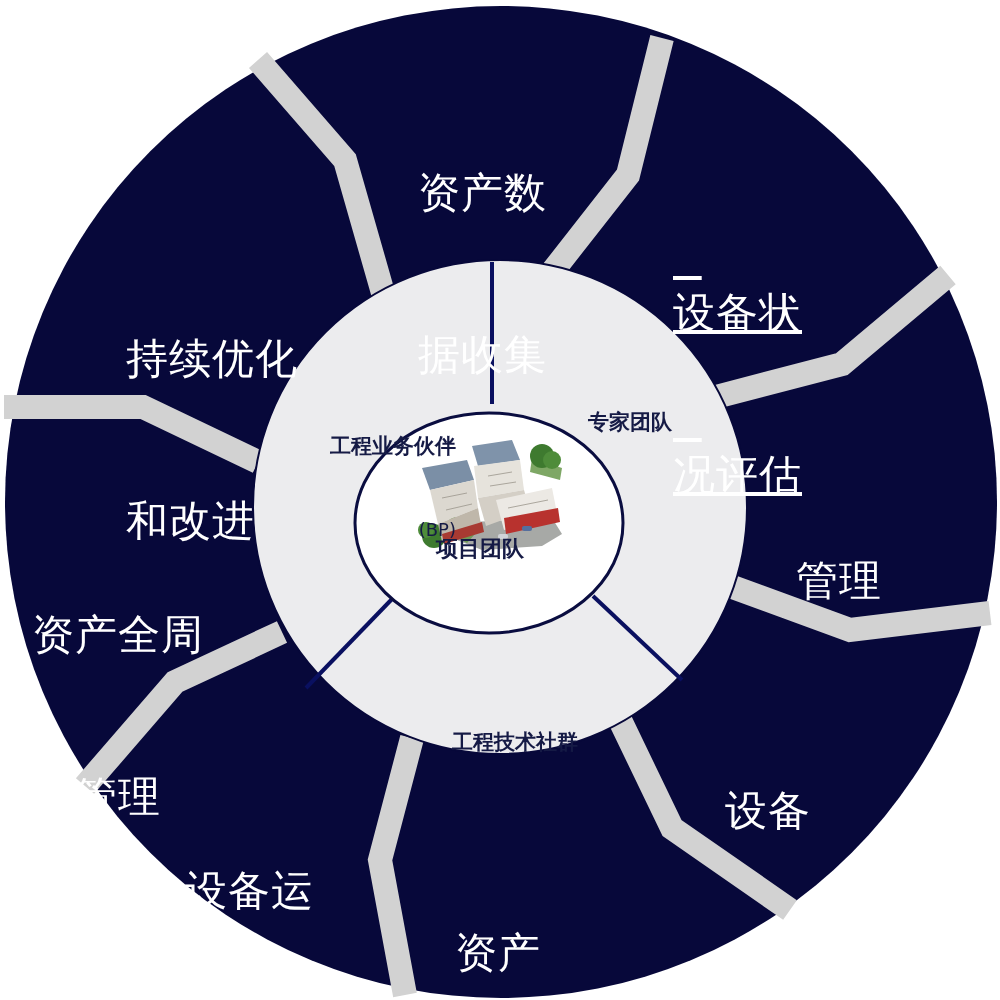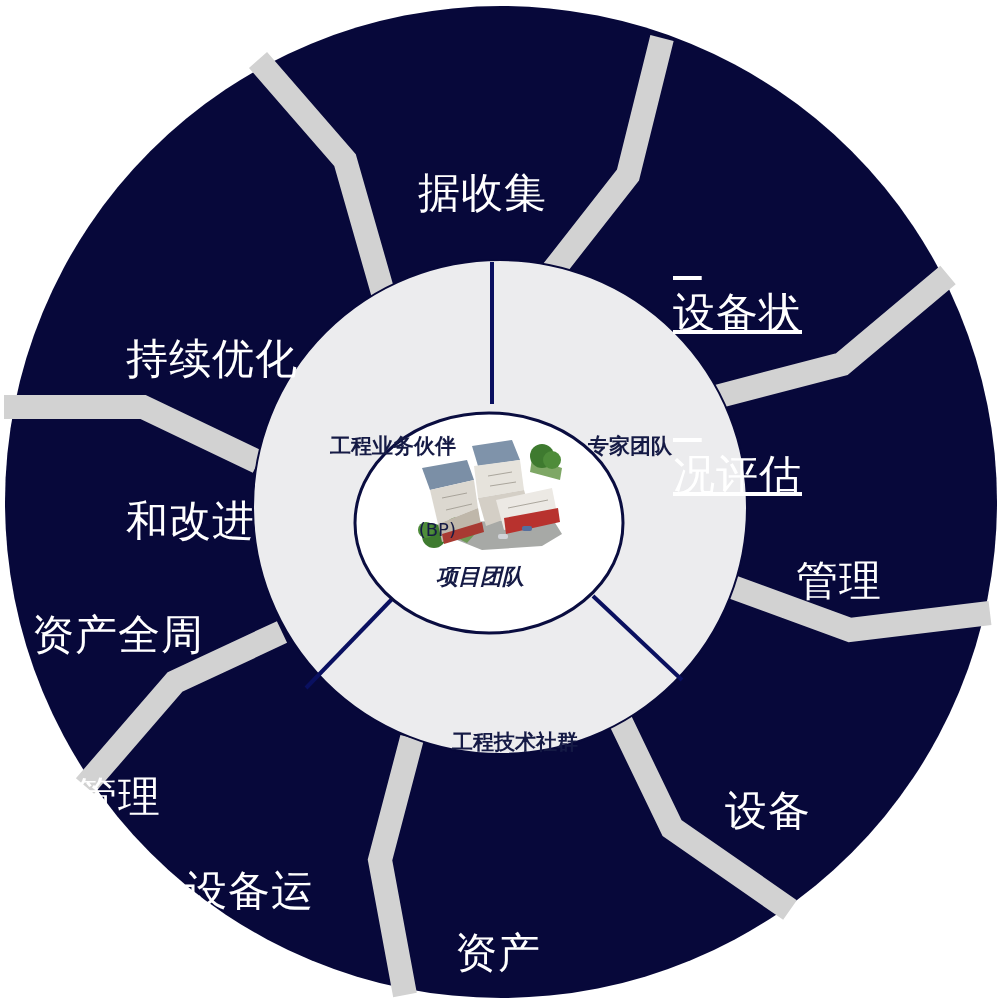--- a/index.html
+++ b/index.html
@@ -63,20 +63,21 @@
   <path d="M92,80 L146,70 L148,84 L94,96 Z" fill="#b8322e"></path>
   <path d="M30,96 L70,84 L72,94 L32,106 Z" fill="#a83a32"></path>
   <g stroke="#9a958c" stroke-width="0.8" fill="none">
     <path d="M30,60 L55,55 M34,72 L60,66 M76,38 L100,34 M78,48 L104,44 M96,70 L136,62"></path>
   </g>
   <rect x="86" y="96" width="10" height="5" rx="2" fill="#d0d3d8"></rect>
   <rect x="110" y="88" width="10" height="5" rx="2" fill="#556f9e"></rect>
 </svg>
 
 <div class="outer-label" style="left:418px; top:58px;">
+  <span>资产数</span>
   <span>据收集</span>
 </div>
 
 <div class="outer-label" style="left:673px; top:178px;text-decoration:underline;">
   <span>设备状</span>
   <span>况评估</span>
 </div>
 
 <div class="outer-label" style="left:796px; top:446px;">
   <span>管理</span>
@@ -105,21 +106,21 @@
 <div class="outer-label" style="left:126px; top:224px;">
   <span>持续优化</span>
   <span>和改进</span>
 </div>
 
 <div class="ring-label" style="left:286px; top:376px; width:170px;">
   <span>工程业务伙伴</span>
   <span class="sub">(BP)</span>
 </div>
 
-<div class="ring-label" style="left:560px; top:376px; width:112px;">
+<div class="ring-label" style="left:560px; top:352px; width:112px;">
   <span>专家团队</span>
 </div>
 
 <div class="ring-label" style="left:418px; top:672px; width:160px;">
   <span>工程技术社群</span>
 </div>
 
-<div class="core-label" style="left:436px; top:562px;font-style:italic;">项目团队</div>
+<div class="core-label" style="left:436px; top:534px;">项目团队</div>
 
 </body></html>

